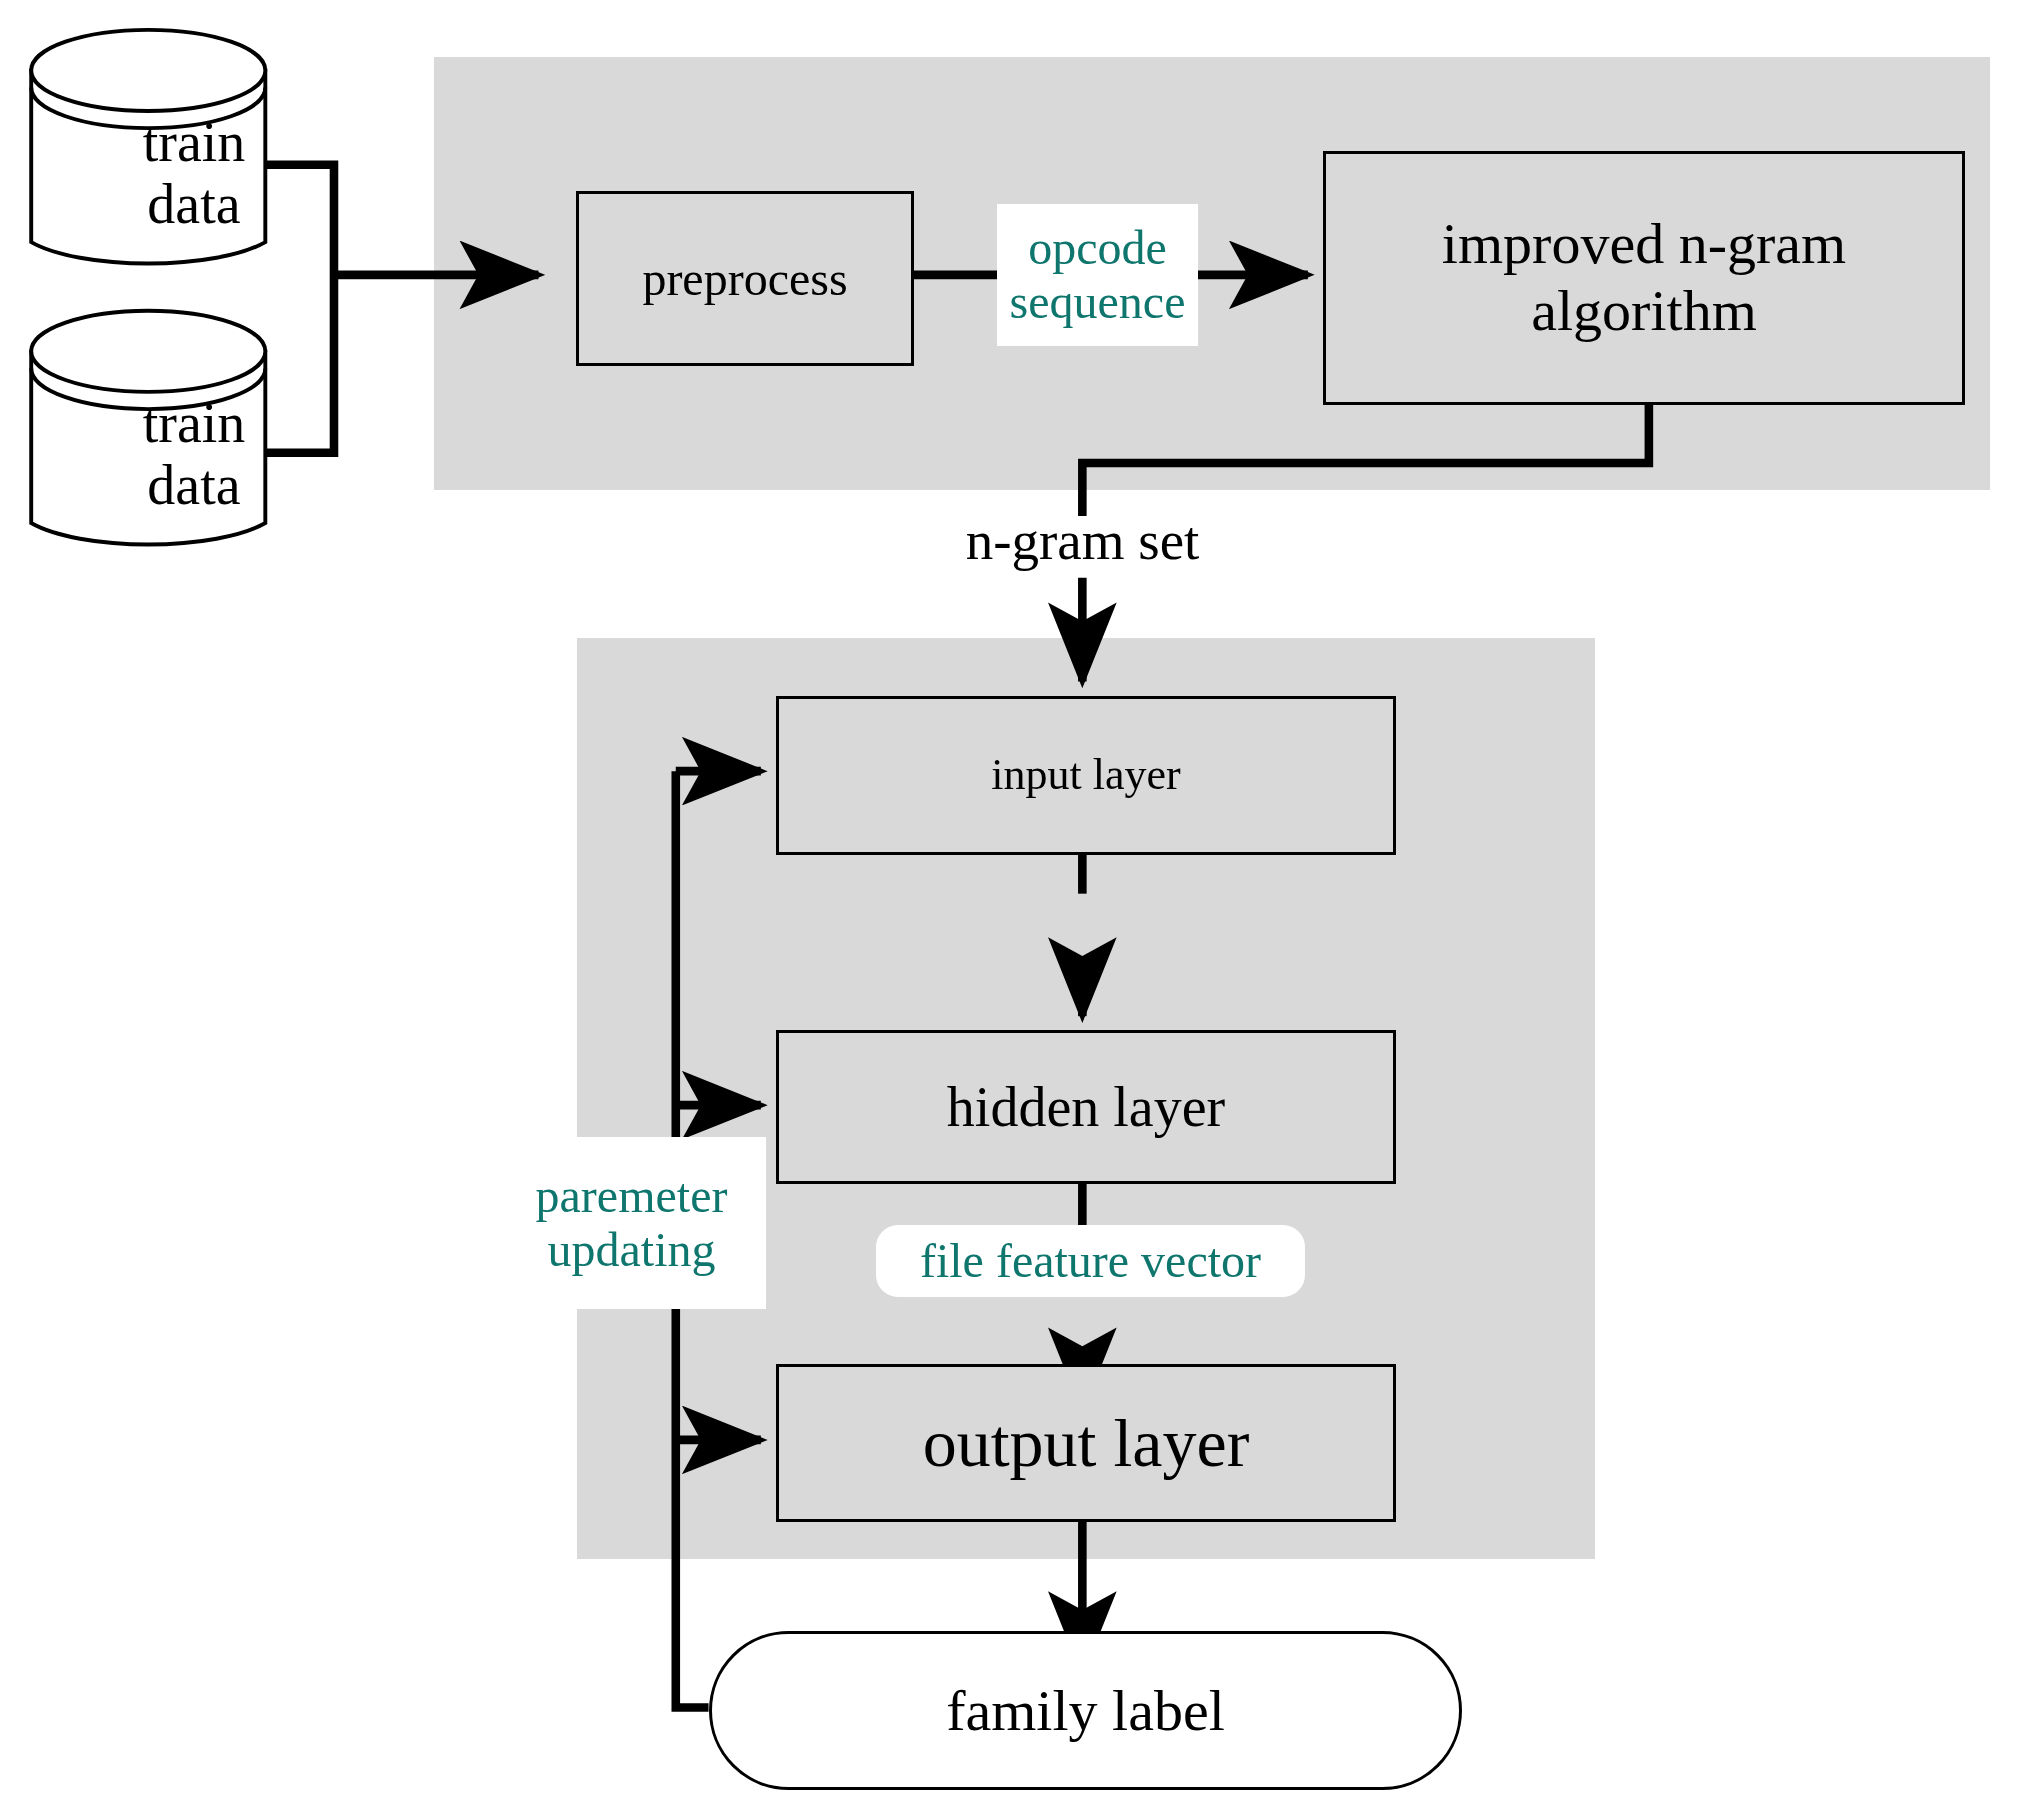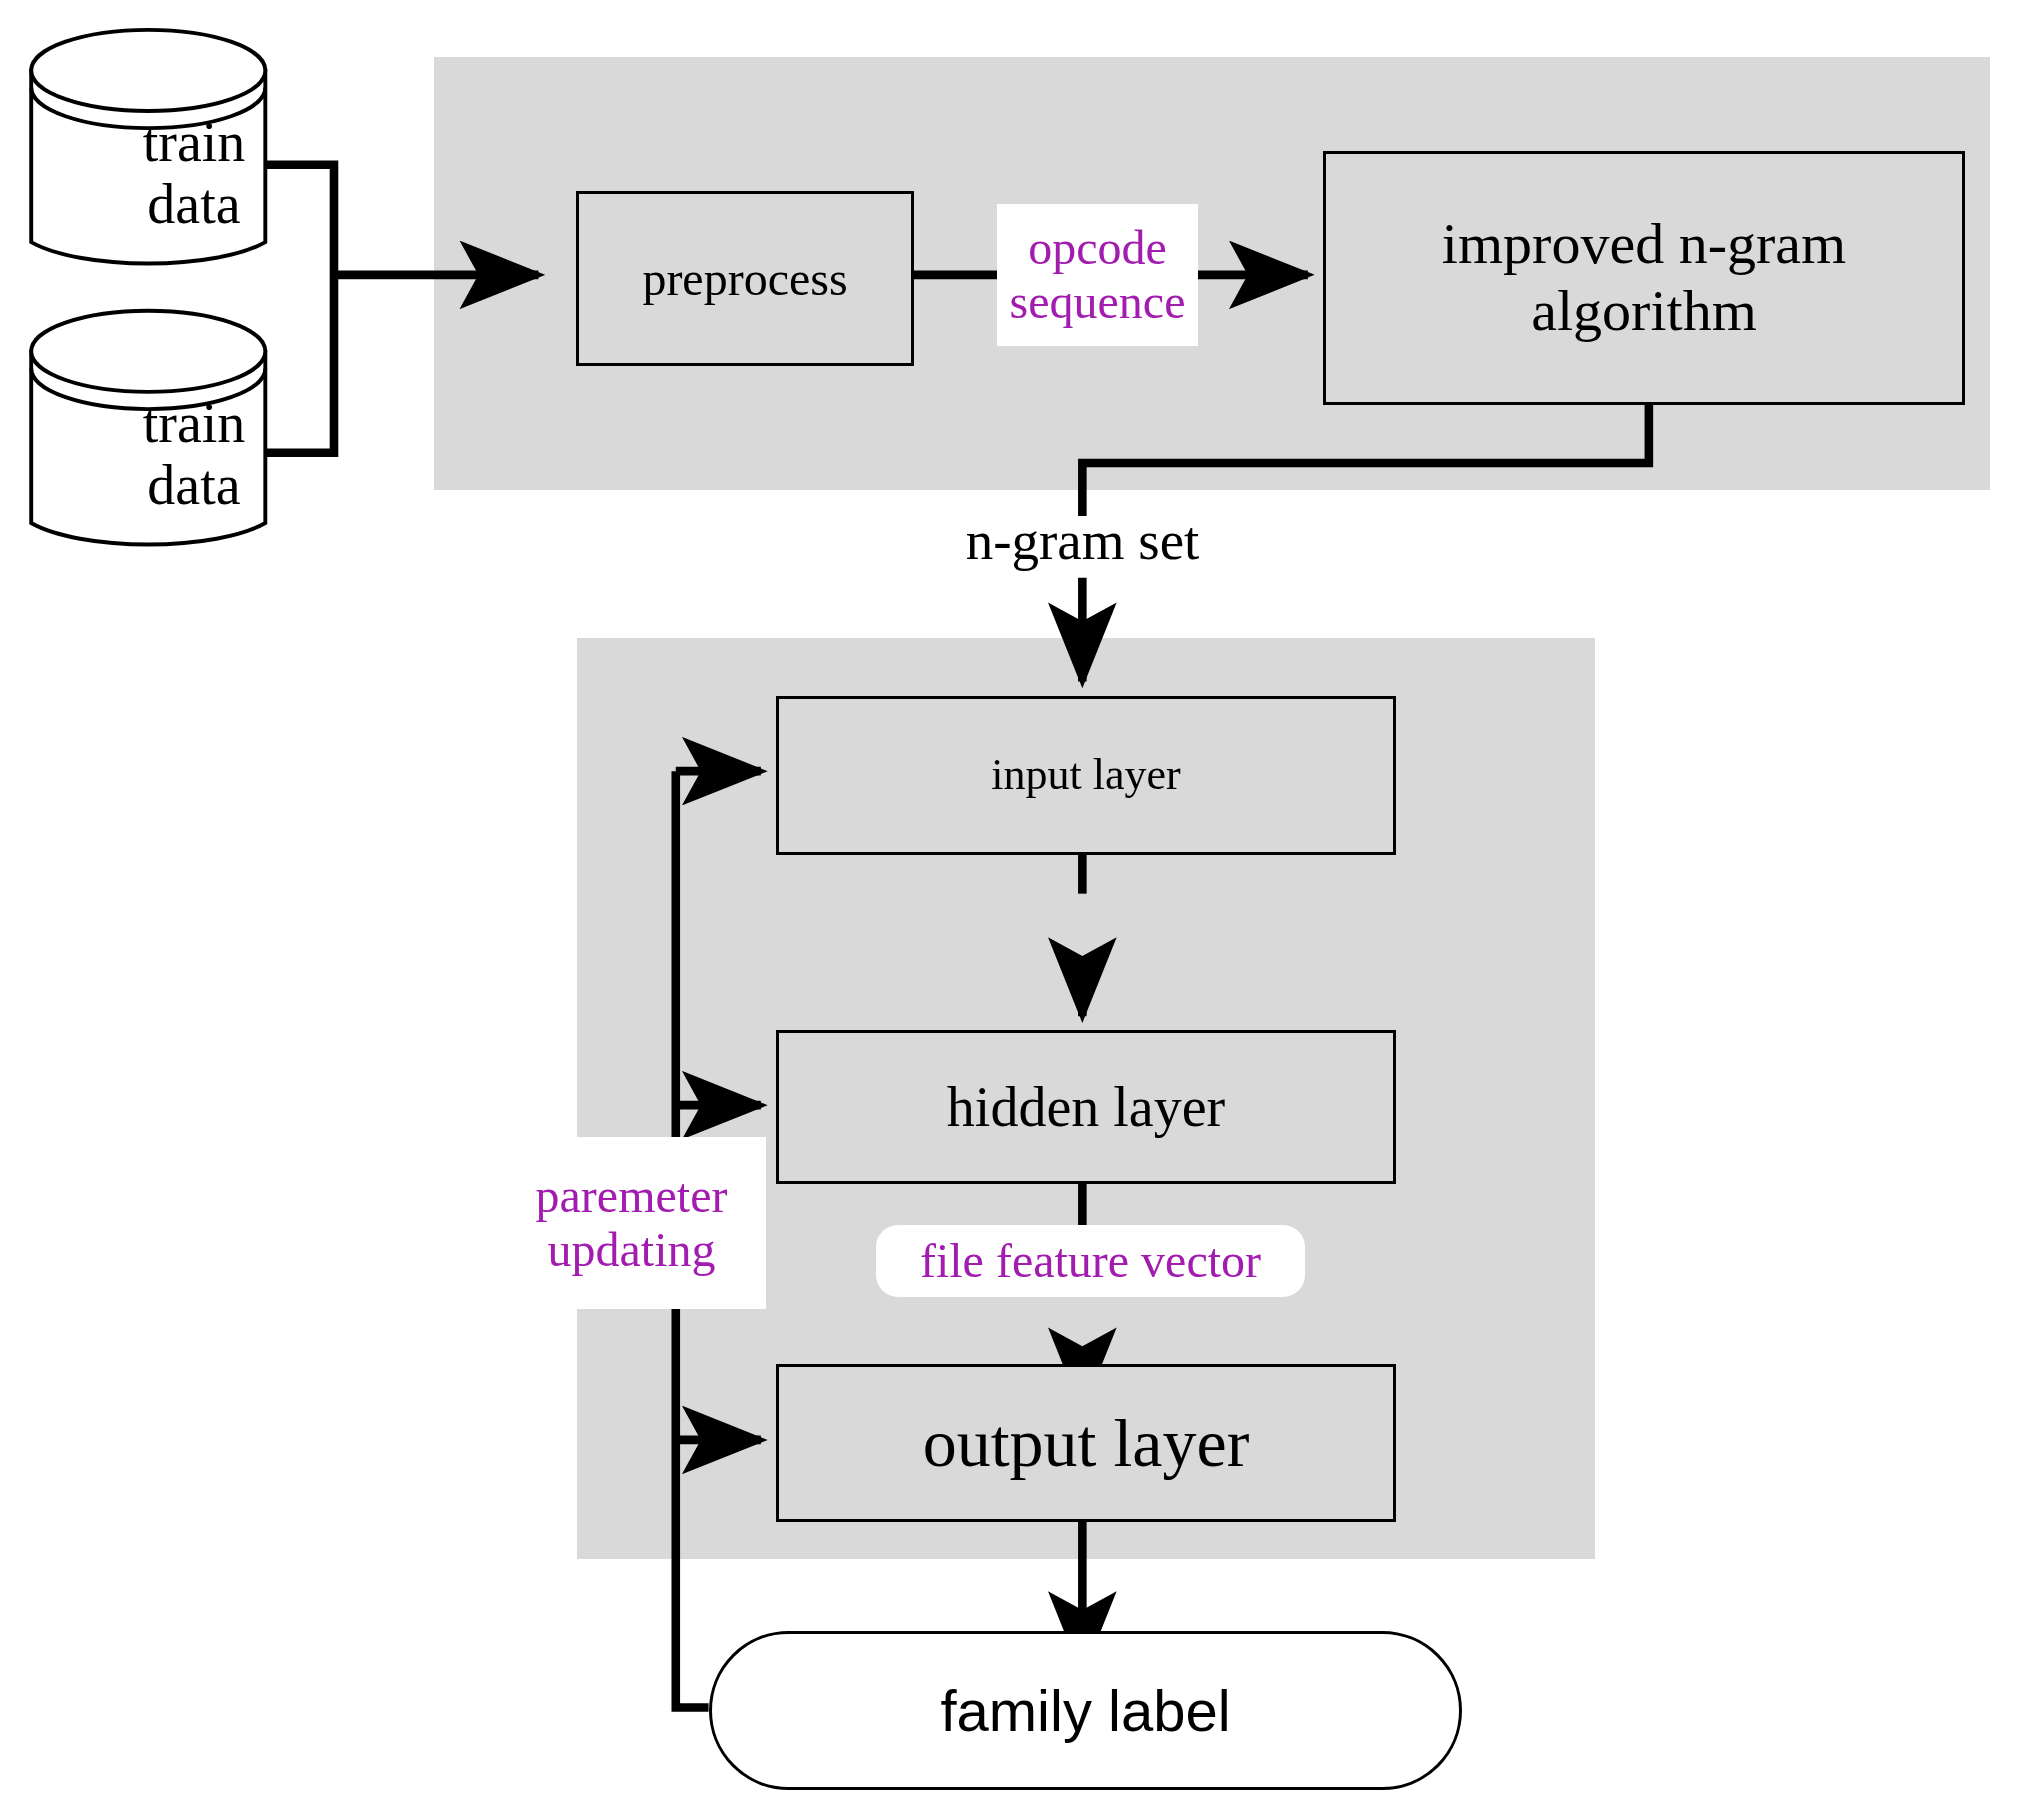--- a/index.html
+++ b/index.html
@@ -4,31 +4,31 @@
 <style>
   html,body{margin:0;padding:0;background:#fff;}
   body{font-family:"Liberation Serif", serif;}
   #stage{position:relative;width:2025px;height:1817px;background:#ffffff;overflow:hidden;}
   .panel{position:absolute;background:#d9d9d9;}
   .nodebox{position:absolute;border:3.1px solid #000;background:#d9d9d9;
            display:flex;align-items:center;justify-content:center;text-align:center;
            font-family:"Liberation Serif", serif;color:#000;line-height:1.15;}
   .labelbox{position:absolute;background:#ffffff;display:flex;align-items:center;
             justify-content:center;text-align:center;font-family:"Liberation Serif", serif;
-            color:#a21caf;line-height:1.12;}
+            color:#0f766e;line-height:1.12;}
   .plainlabel{position:absolute;font-family:"Liberation Serif", serif;color:#000;
               white-space:nowrap;}
   svg.layer{position:absolute;left:0;top:0;width:2025px;height:1817px;overflow:visible;
             pointer-events:none;}
   .cyl-text{position:absolute;display:flex;flex-direction:column;align-items:center;
             justify-content:center;text-align:center;font-family:"Liberation Serif", serif;
             color:#000;line-height:1.1;padding-left:46px;}
   .oval{position:absolute;border:3.1px solid #000;background:#ffffff;border-radius:780px;
         display:flex;align-items:center;justify-content:center;
-        font-family:Liberation Sans, sans-serif;color:#000;}
+        font-family:Liberation Serif, serif;color:#000;}
 </style>
 </head>
 <body>
 
 <div id="stage">
 
   <div class="panel" style="left:434px;top:57px;width:1556px;height:433px;"></div>
   <div class="panel" style="left:577px;top:638px;width:1018px;height:921px;"></div>
 
   <svg class="layer" viewBox="0 0 2595 2328">

